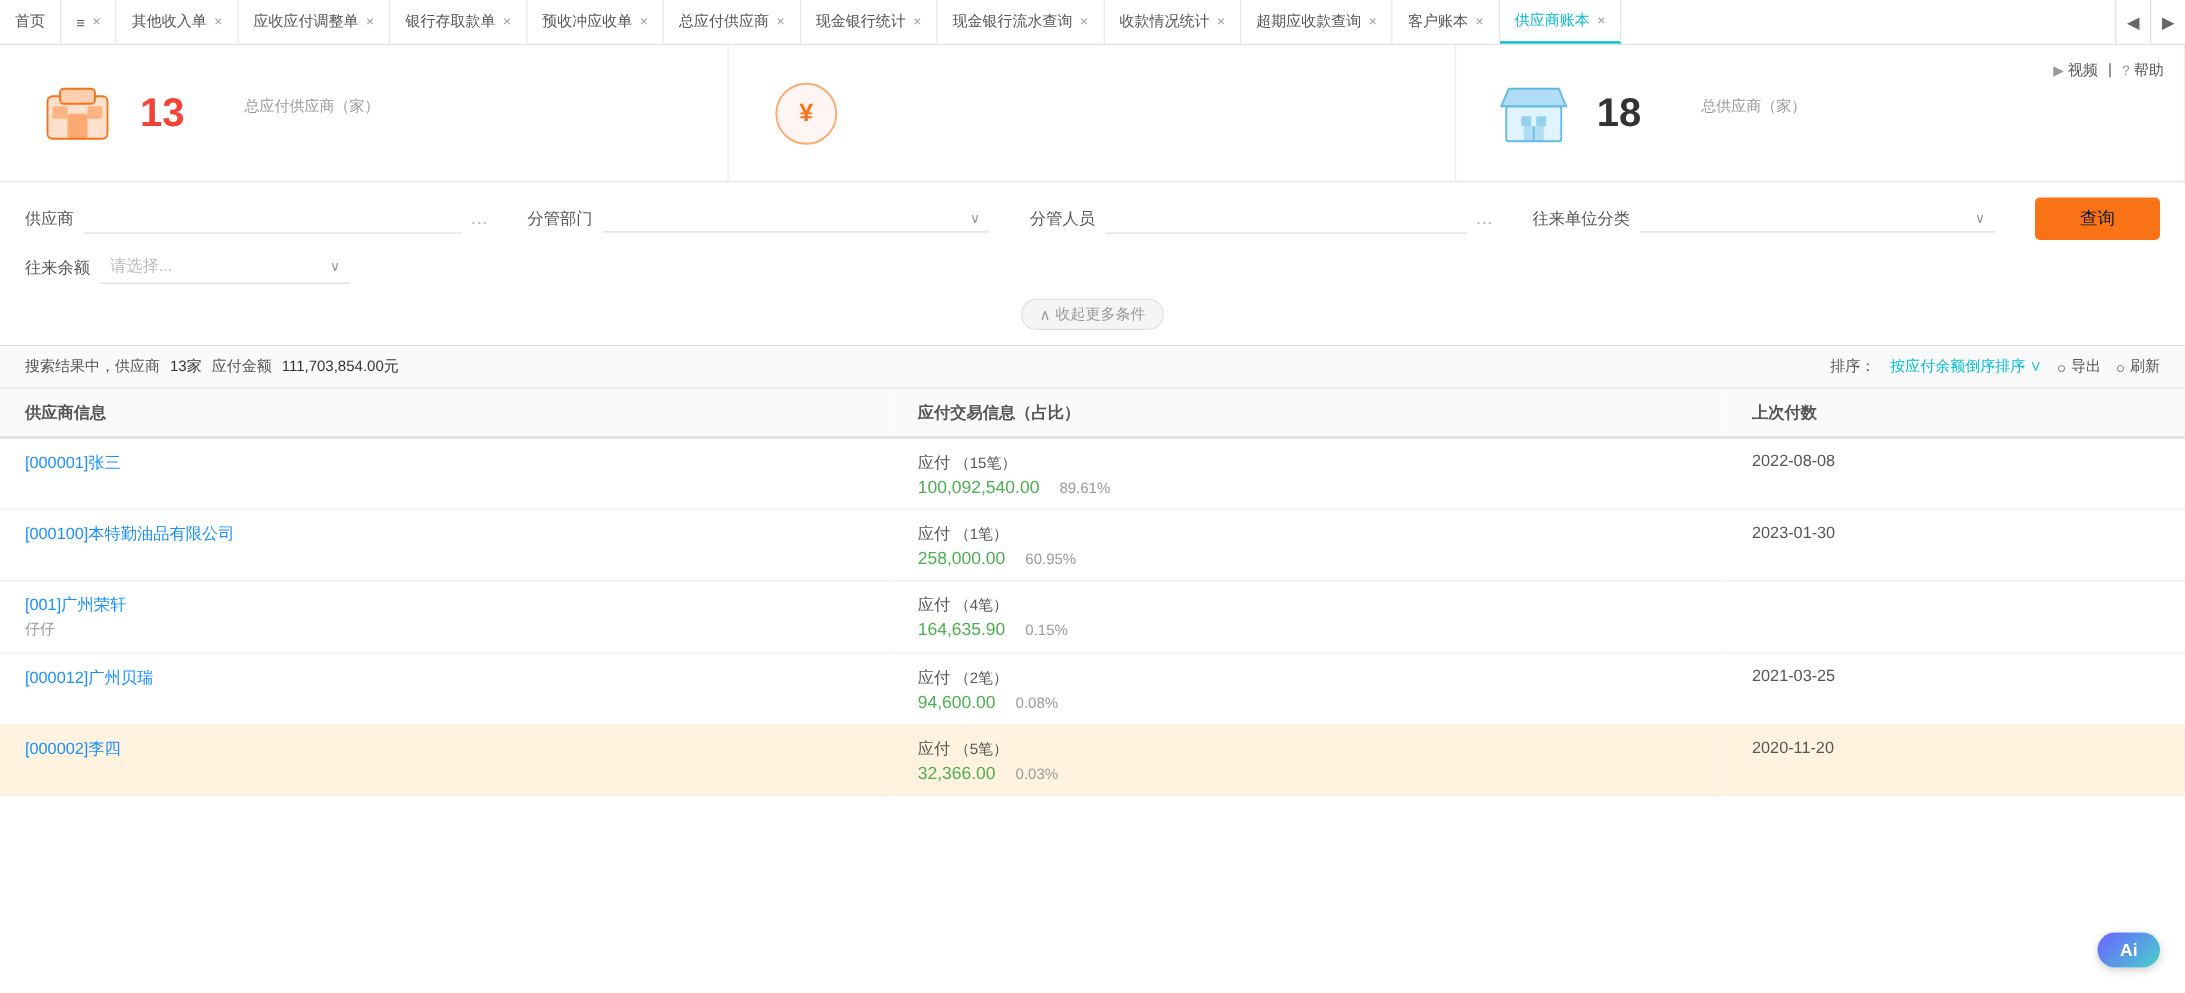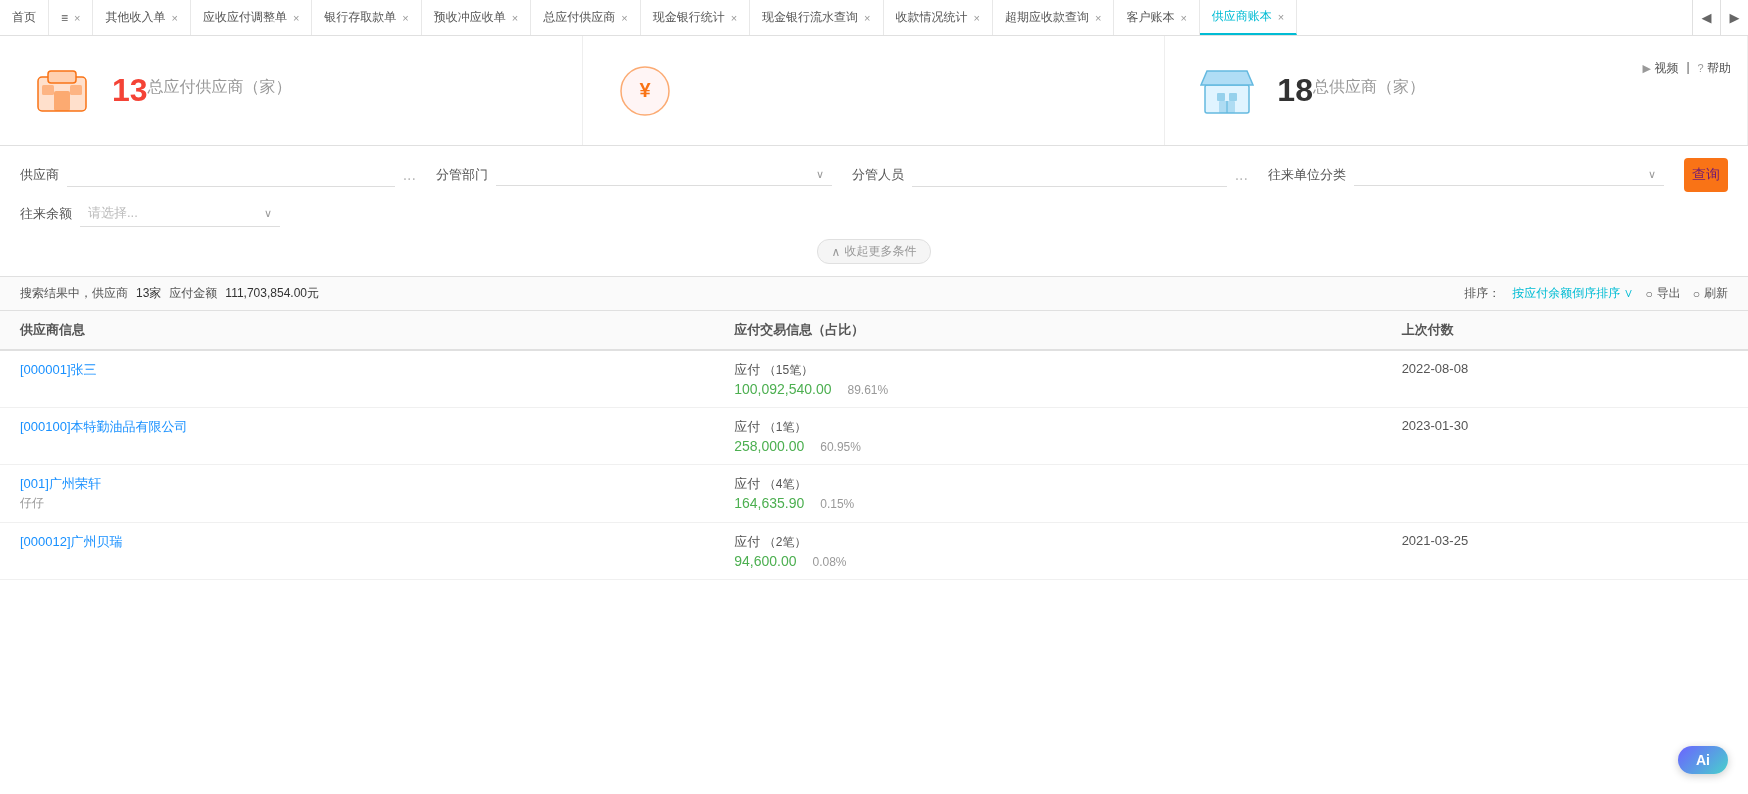--- a/index.html
+++ b/index.html
@@ -72,45 +72,46 @@
     }
     .summary-icon svg { width: 56px; height: 56px; }
     .summary-content { display: flex; }
     .summary-number {
       font-size: 32px;
       font-weight: bold;
       color: #f44336;
       line-height: 1.1;
     }
     .summary-label {
-      font-size: 16px;
+      font-size: 12px;
       color: #999;
       margin-top: 4px;
+      margin-left: 48px;
     }
     .top-right-links {
       position: absolute;
-      top: 24px;
+      top: 12px;
       right: 16px;
       font-size: 12px;
       color: #666;
       display: flex;
       gap: 8px;
     }
     .top-right-links span { cursor: pointer; color: #555; }
 
     
     .filter-area {
       background: #fff;
       padding: 12px 20px;
       border-bottom: 1px solid #e0e0e0;
     }
     .filter-row {
       display: flex;
       align-items: center;
-      gap: 20px;
+      gap: 32px;
       margin-bottom: 8px;
     }
     .filter-row:last-child { margin-bottom: 0; }
     .filter-item {
       display: flex;
       align-items: center;
       gap: 8px;
       flex: 1;
     }
     .filter-label {
@@ -149,24 +150,24 @@
       color: #bbb;
       font-size: 16px;
       cursor: pointer;
     }
     .filter-chevron {
       color: #999;
       font-size: 11px;
     }
     .query-btn {
       background: #f97316;
-      color: #701a75;
+      color: #0f172a;
       border: none;
       border-radius: 4px;
-      padding: 8px 8px;
+      padding: 8px 36px;
       font-size: 14px;
       cursor: pointer;
       flex-shrink: 0;
     }
     .collapse-bar {
       display: flex;
       justify-content: center;
       padding: 4px 0 0 0;
     }
     .collapse-btn {
@@ -505,20 +506,31 @@
             <td><span class="supplier-link">[000012]广州贝瑞</span></td>
             <td>
               <div><span class="tx-label">应付</span> <span class="tx-count">（2笔）</span></div>
               <div class="tx-row">
                 <span class="tx-amount">94,600.00</span>
                 <span class="tx-percent">0.08%</span>
               </div>
             </td>
             <td><span class="date-text">2021-03-25</span></td>
           </tr>
+          <tr class="highlighted">
+            <td><span class="supplier-link">[000002]李四</span></td>
+            <td>
+              <div><span class="tx-label">应付</span> <span class="tx-count">（5笔）</span></div>
+              <div class="tx-row">
+                <span class="tx-amount">32,366.00</span>
+                <span class="tx-percent">0.03%</span>
+              </div>
+            </td>
+            <td><span class="date-text">2020-11-20</span></td>
+          </tr>
         </tbody>
     </table>
   </div>
 </div>
 
 <div style="position:fixed; right:20px; bottom:20px; width:50px; height:28px; background:linear-gradient(135deg,#6c63ff,#48d1cc); border-radius:14px; display:flex; align-items:center; justify-content:center; cursor:pointer; box-shadow:0 2px 8px rgba(0,0,0,0.2);">
   <span style="color:#fff; font-weight:bold; font-size:14px;">Ai</span>
 </div>
 
 </body></html>

